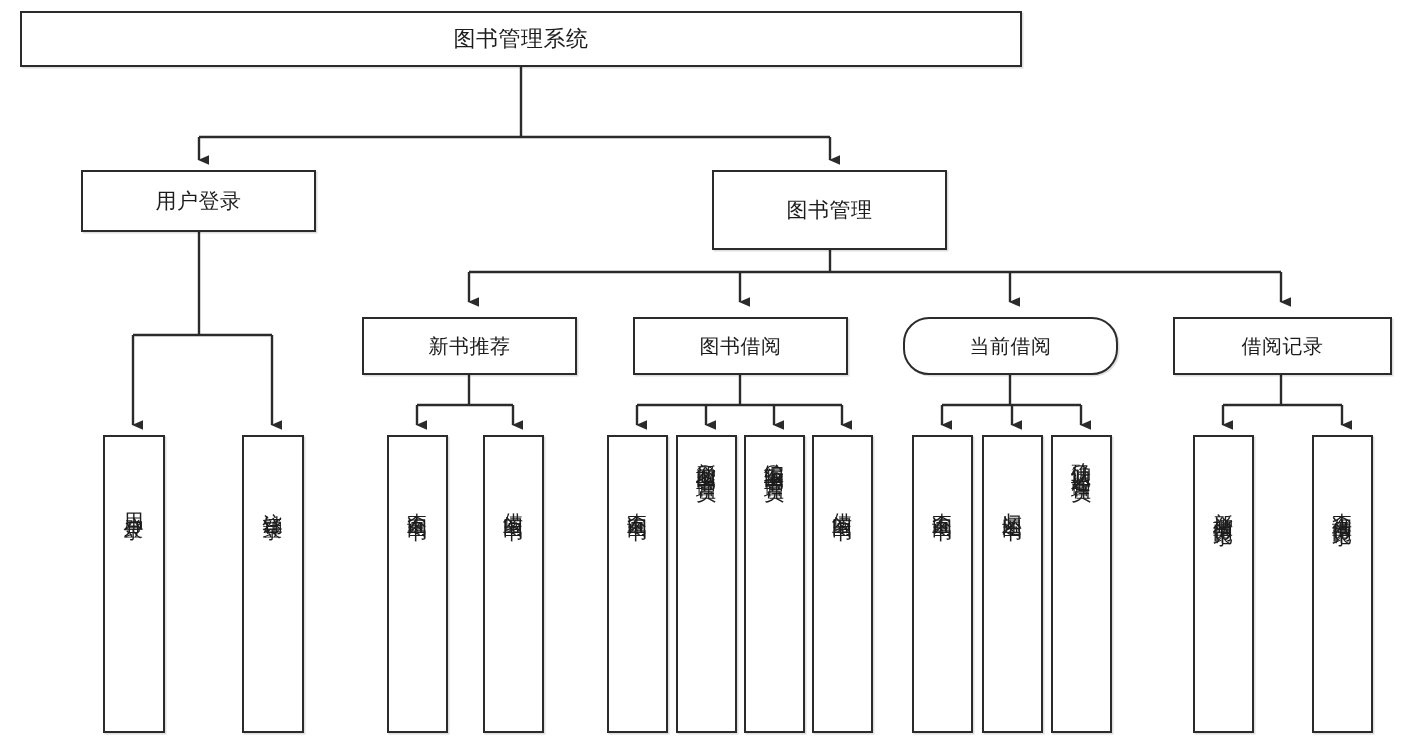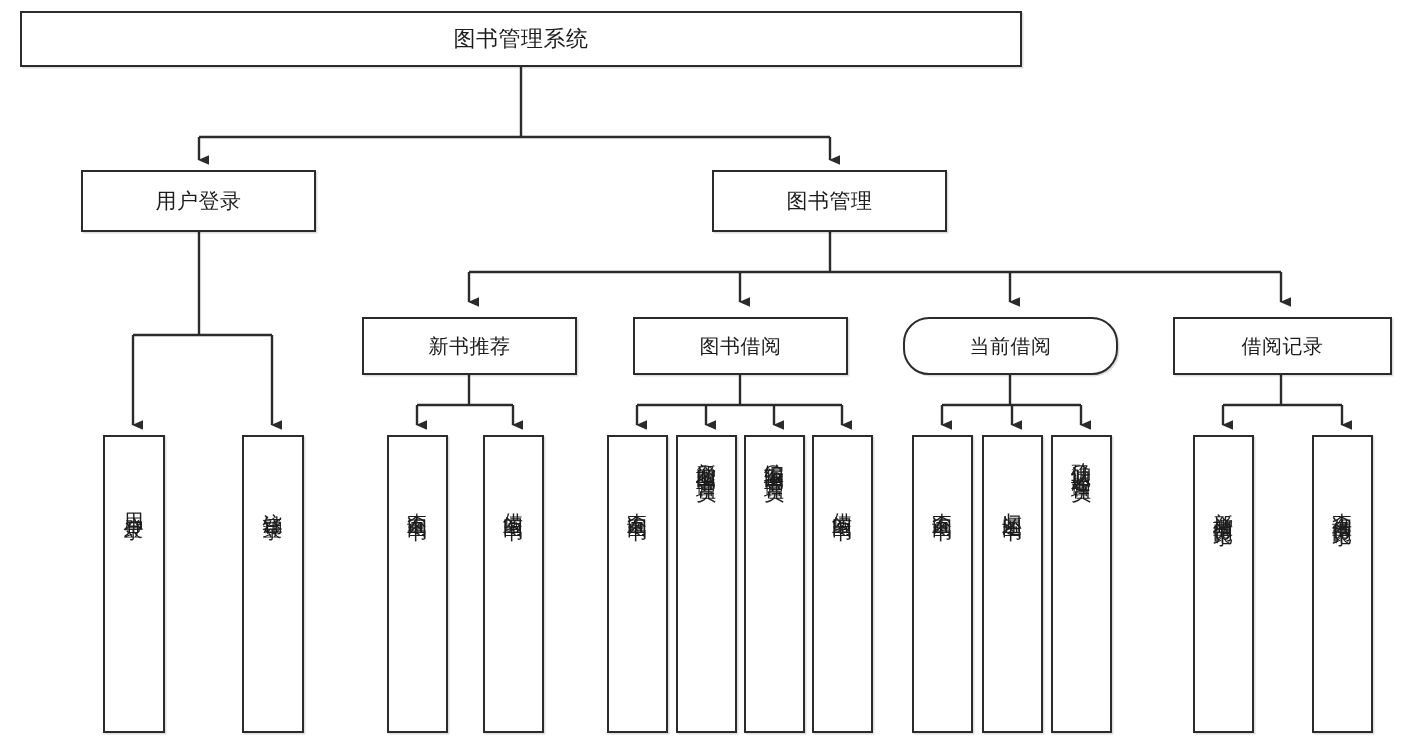--- a/index.html
+++ b/index.html
@@ -127,21 +127,21 @@
     </g>
   </svg>
 
   <div class="node root" style="left:20px; top:11px; width:1002px; height:56px;">
     <span class="label">图书管理系统</span>
   </div>
 
   <div class="node level2" style="left:81px; top:170px; width:235px; height:62px;">
     <span class="label">用户登录</span>
   </div>
-  <div class="node level2" style="left:712px; top:170px; width:235px; height:62px;">
+  <div class="node level2" style="left:712px; top:170px; width:235px; height:80px;">
     <span class="label">图书管理</span>
   </div>
 
   <div class="node level3" style="left:633px; top:317px; width:215px; height:58px;">
     <span class="label">图书借阅</span>
   </div>
   <div class="node level3" style="left:362px; top:317px; width:215px; height:58px;">
     <span class="label">新书推荐</span>
   </div>
   <div class="node level3" style="left:903px; top:317px; width:215px; height:58px;border-radius:26px;">

